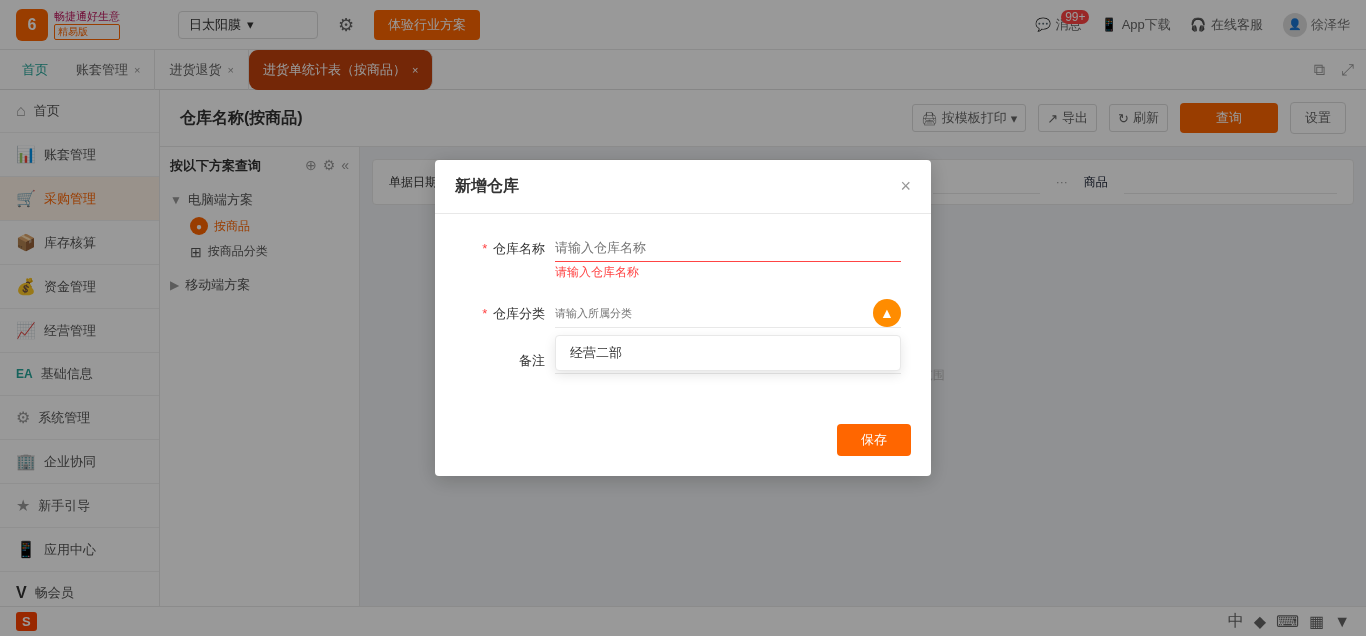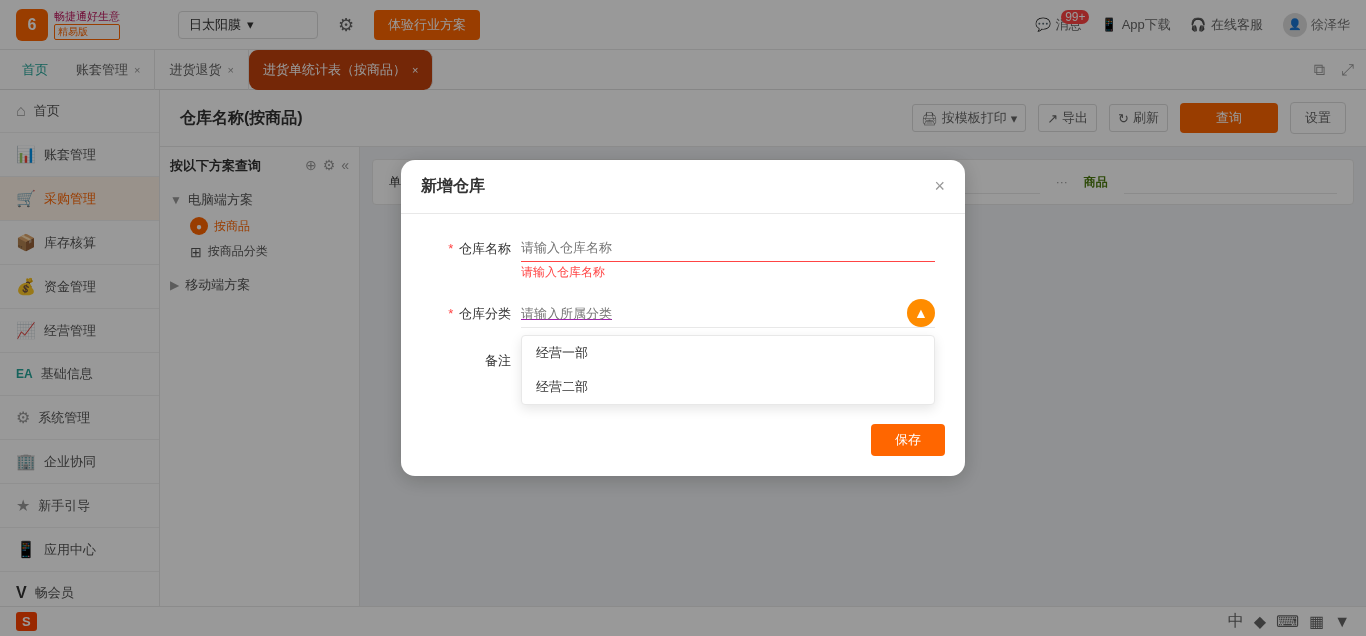--- a/index.html
+++ b/index.html
@@ -120,21 +120,21 @@
 
     
     .overlay {
       position: fixed; top: 0; left: 0; width: 100%; height: 100%;
       background: rgba(0,0,0,0.4); z-index: 100;
       display: flex; align-items: center; justify-content: center;
     }
 
     
     .modal {
-      background: #fff; border-radius: 14px; width: 564px;
+      background: #fff; border-radius: 4px; width: 496px;
       box-shadow: 0 4px 20px rgba(0,0,0,0.2); position: relative; z-index: 101;
     }
     .modal-header {
       display: flex; align-items: center; justify-content: space-between;
       padding: 16px 20px; border-bottom: 1px solid #e8e8e8;
     }
     .modal-title { font-size: 16px; color: #333; font-weight: bold; }
     .modal-close { color: #999; cursor: pointer; font-size: 18px; }
     .modal-body { padding: 20px 30px; }
     .form-item { margin-bottom: 18px; display: flex; align-items: flex-start; }
@@ -162,22 +162,22 @@
 
     
     .category-field-wrapper {
       flex: 1; position: relative; display: flex; flex-direction: column;
     }
     .category-input-row {
       display: flex; align-items: center;
       border-bottom: 1px solid #e8e8e8;
     }
     .category-input {
-      flex: 1; border: none; padding: 6px 0; font-size: 13px; color: #a21caf;
-      outline: none; background: transparent; text-decoration: underline;
+      flex: 1; border: none; padding: 6px 0; font-size: 11px; color: #a21caf;
+      outline: none; background: transparent;
     }
     .category-toggle {
       width: 28px; height: 28px; background: #ff8c00; border-radius: 50%;
       display: flex; align-items: center; justify-content: center;
       cursor: pointer; color: #fff; font-size: 14px; flex-shrink: 0;
     }
     .dropdown-list {
       position: absolute; top: 36px; left: 0; right: 0;
       background: #fff; border: 1px solid #e8e8e8; border-radius: 4px;
       box-shadow: 0 4px 12px rgba(0,0,0,0.1); z-index: 200;
@@ -388,21 +388,21 @@
       <div class="right-panel">
 
         <div style="background:#fff;border:1px solid #e8e8e8;border-radius:4px;padding:10px 16px;margin-bottom:10px;display:flex;align-items:center;gap:16px;">
           <span style="color:#333;font-size:12px;">单据日期</span>
           <div style="flex:1;border-bottom:1px solid #e8e8e8;height:24px;"></div>
           <span style="color:#333;font-size:12px;">付款状态</span>
           <div style="flex:0.5;height:24px;"></div>
           <span style="color:#333;font-size:12px;">单据状态</span>
           <div style="flex:0.5;height:24px;border-bottom:1px solid #e8e8e8;"></div>
           <span style="color:#999;font-size:12px;cursor:pointer;">···</span>
-          <span style="color:#4d7c0f;font-size:12px;font-weight:bold;">商品</span>
+          <span style="color:#0f172a;font-size:12px;">商品</span>
           <div style="flex:1;height:24px;border-bottom:1px solid #e8e8e8;"></div>
         </div>
 
         <div class="empty-state">
           <div class="empty-icon">
             <svg width="80" height="80" viewBox="0 0 80 80" fill="none">
               <circle cx="40" cy="35" r="22" fill="#f5dcc8" opacity="0.6"></circle>
               <rect x="22" y="45" width="36" height="20" rx="3" fill="#e8c4a0" opacity="0.7"></rect>
               <circle cx="30" cy="50" r="4" fill="#f0a060" opacity="0.8"></circle>
               <circle cx="50" cy="50" r="4" fill="#f0a060" opacity="0.8"></circle>
@@ -447,21 +447,20 @@
           <span class="required-star">*</span>
           <span>仓库分类</span>
         </div>
         <div class="category-field-wrapper">
           <div class="category-input-row">
             <input class="category-input" type="text" placeholder="请输入所属分类" style="">
             <div class="category-toggle">▲</div>
           </div>
 
           <div class="dropdown-list">
-            <div class="dropdown-item">经营一部</div>
             <div class="dropdown-item">经营二部</div>
           </div>
         </div>
       </div>
 
       <div class="form-item">
         <div class="form-label">
           <span>备注</span>
         </div>
         <input class="form-control" type="text" style="">

